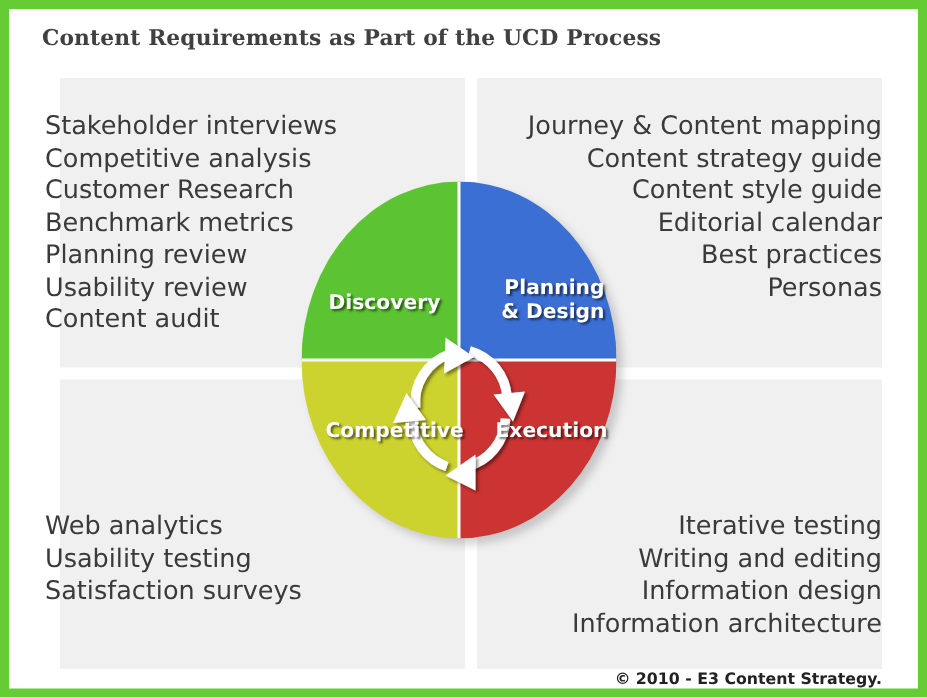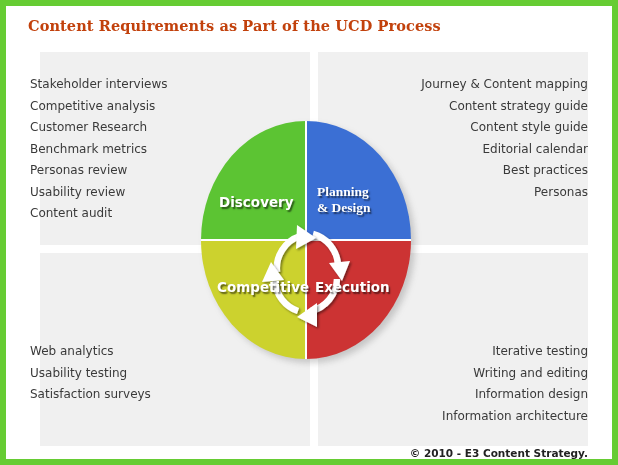--- a/index.html
+++ b/index.html
@@ -22,39 +22,39 @@
   }
 
   
   #title {
     position: absolute;
     left: 22px;
     top: 11px;
     font-family: "DejaVu Serif", serif;
     font-weight: bold;
     font-size: 14.5px;
-    color: #c2410c;
+    color: #404040;
     letter-spacing: 0.1px;
     white-space: nowrap;
   }
 
   
   .panel {
     position: absolute;
     background: #f0f0f0;
   }
   #panel-tl { left: 34px;  top: 46px;  width: 270px; height: 193px; }
   #panel-tr { left: 312px; top: 46px;  width: 270px; height: 193px; }
   #panel-bl { left: 34px;  top: 247px; width: 270px; height: 193px; }
   #panel-br { left: 312px; top: 247px; width: 270px; height: 193px; }
 
   
   .list {
     position: absolute;
-    font-size: 12px;
+    font-size: 17px;
     line-height: 21.5px;
     color: #3a3a3a;
     white-space: nowrap;
   }
   .list-left  { left: 24px;  text-align: left; }
   .list-right { right: 24px; text-align: right; }
   #list-tl { top: 68px; }
   #list-tr { top: 68px; }
   #list-bl { top: 335px; }
   #list-br { top: 335px; }
@@ -118,23 +118,23 @@
   .quad-label {
     position: absolute;
     color: #ffffff;
     font-weight: bold;
     font-size: 13.5px;
     line-height: 16px;
     text-shadow: 1.5px 1.5px 1.5px rgba(0,0,0,0.55);
     white-space: nowrap;
   }
   #label-discovery  { left: 18px;  top: 73px;  width: 86px; text-align: left; }
-  #label-planning   { left: 116px; top: 63px;  width: 86px; text-align: left; font-family: Liberation Serif, serif; }
+  #label-planning   { left: 116px; top: 63px;  width: 86px; text-align: right; }
   #label-evaluation { left: 16px;  top: 158px; width: 90px; text-align: center; }
-  #label-execution  { left: 114px; top: 158px; width: 90px; text-align: left; }
+  #label-execution  { left: 114px; top: 158px; width: 90px; text-align: right; }
 
   #arrows {
     position: absolute;
     left: 0;
     top: 0;
     width: 210px;
     height: 238px;
     pointer-events: none;
   }
 
@@ -159,21 +159,21 @@
   <div class="panel" id="panel-tl"></div>
   <div class="panel" id="panel-tr"></div>
   <div class="panel" id="panel-bl"></div>
   <div class="panel" id="panel-br"></div>
 
   <div class="list list-left" id="list-tl">
     <div>Stakeholder interviews</div>
     <div>Competitive analysis</div>
     <div>Customer Research</div>
     <div>Benchmark metrics</div>
-    <div>Personas review</div>
+    <div>Planning review</div>
     <div>Usability review</div>
     <div>Content audit</div>
   </div>
 
   <div class="list list-right" id="list-tr">
     <div>Journey &amp; Content mapping</div>
     <div>Content strategy guide</div>
     <div>Content style guide</div>
     <div>Editorial calendar</div>
     <div>Best practices</div>

